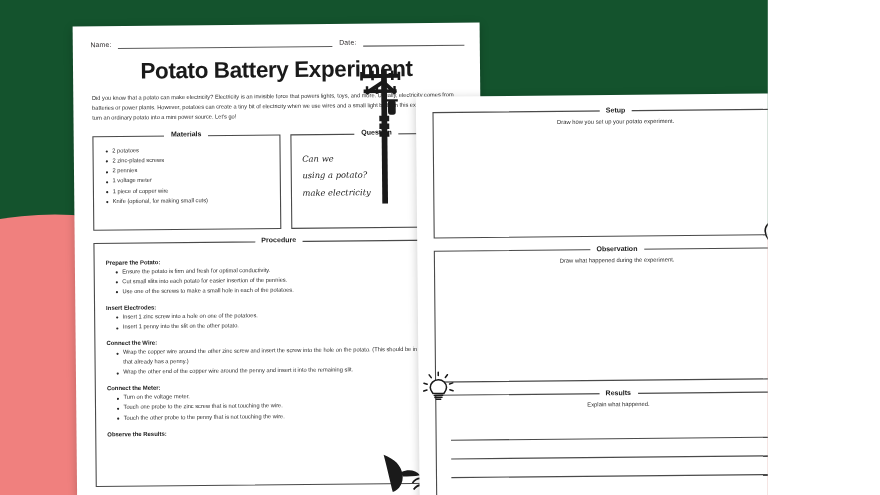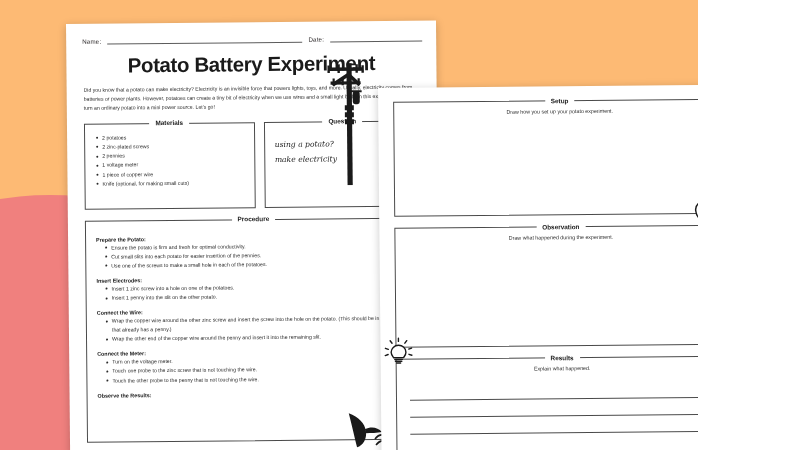--- a/index.html
+++ b/index.html
@@ -4,21 +4,21 @@
 <style>
   * { box-sizing: border-box; margin: 0; padding: 0; }
   html, body {
     width: 800px; height: 450px;
     overflow: hidden;
     font-family: "Liberation Sans", sans-serif;
   }
   #stage {
     position: relative;
     width: 698px; height: 450px;
-    background: #fdba74;
+    background: #14532d;
     overflow: hidden;
   }
   
   .bg-blob {
     position: absolute;
     background: #f0807e;
     border-radius: 50%;
   }
   #blob-left  { left: -260px; top: 195px;  width: 620px; height: 620px; }
   #blob-right { left: 455px;  top: 200px;  width: 700px; height: 700px; }
@@ -205,20 +205,21 @@
             <li>2 pennies</li>
             <li>1 voltage meter</li>
             <li>1 piece of copper wire</li>
             <li>Knife (optional, for making small cuts)</li>
           </ul>
         </div>
 
         <div class="fbox" id="question-box">
           <span class="legend">Question</span>
           <div class="q-text">
+            <div>Can we</div>
             <div>using a potato?</div>
             <div>make electricity</div>
           </div>
         </div>
 
       </div>
 
       <div class="fbox" id="procedure-box">
         <span class="legend">Procedure</span>
 

